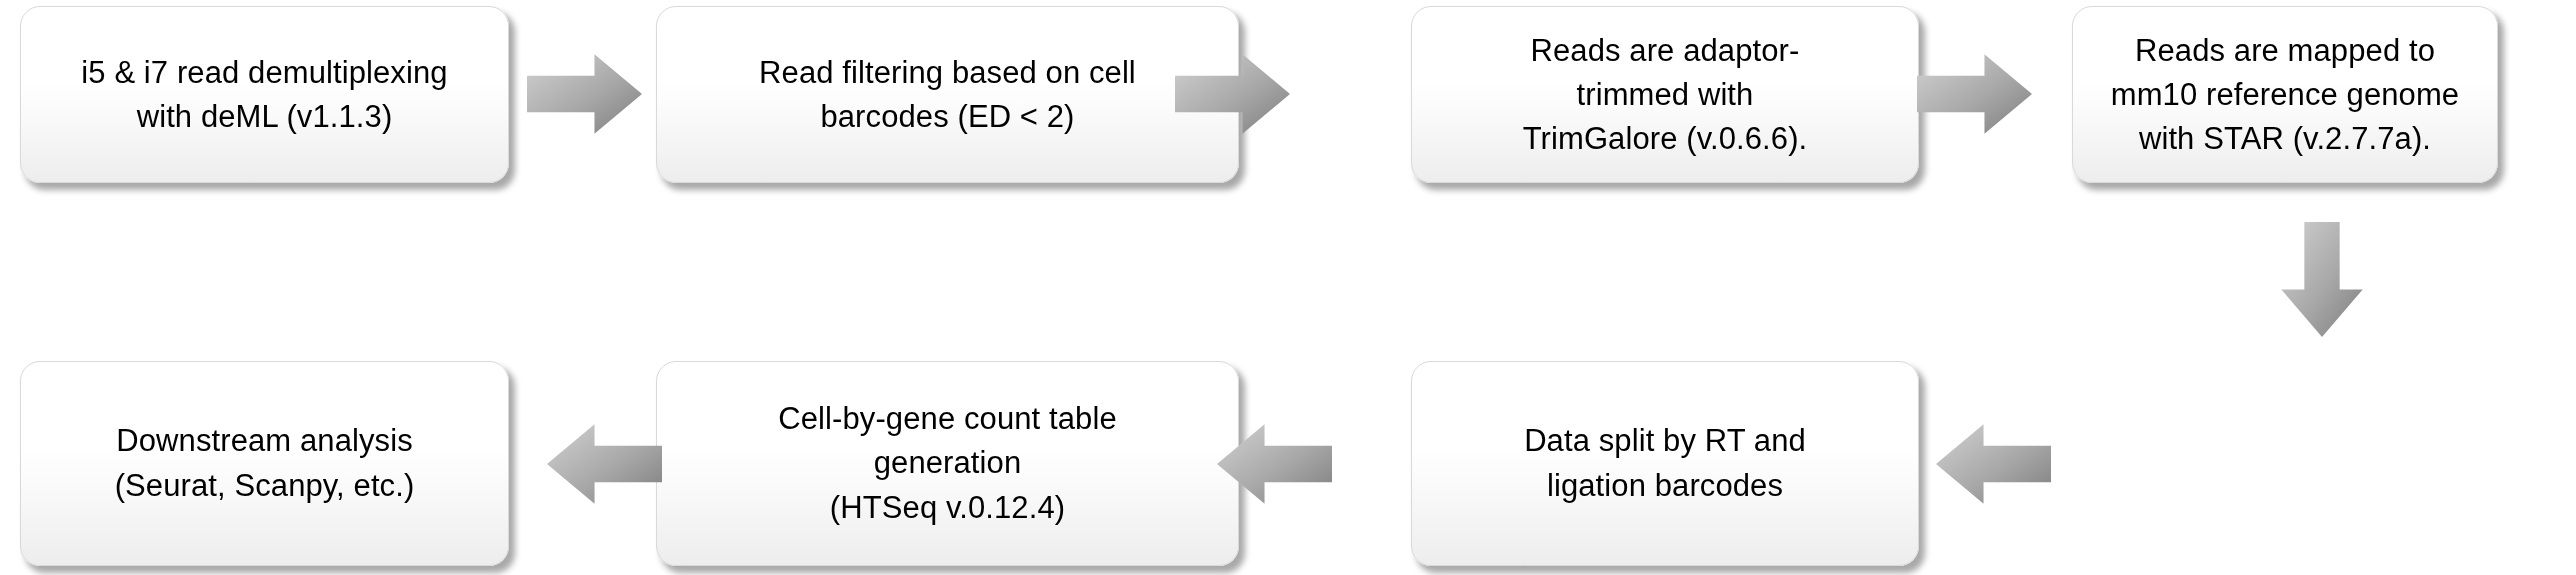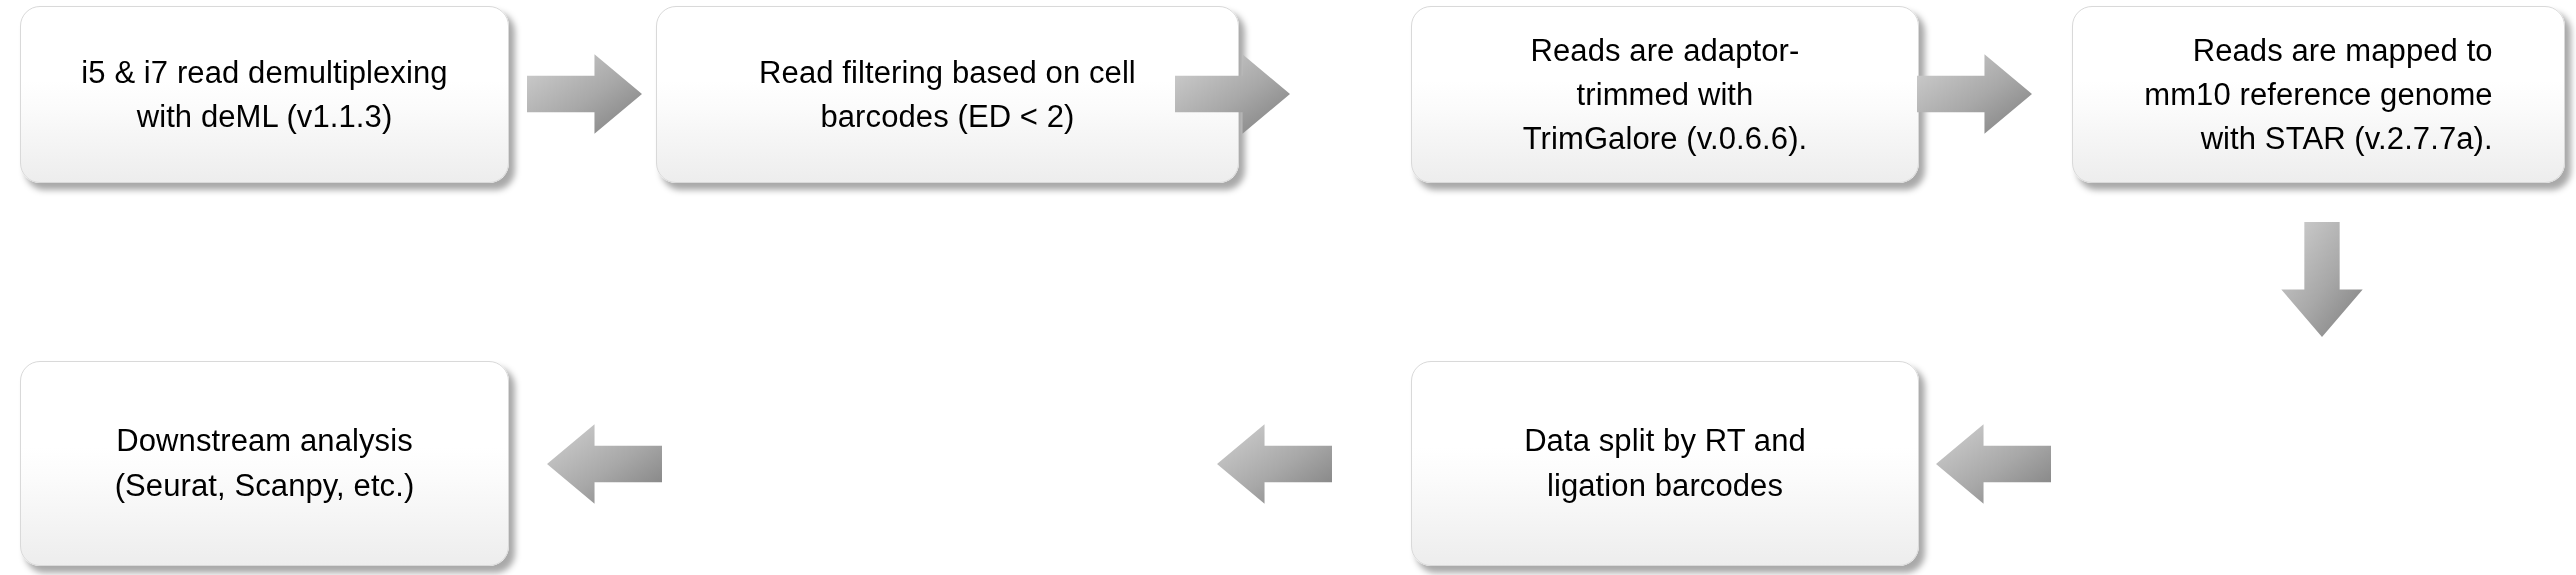--- a/index.html
+++ b/index.html
@@ -41,21 +41,21 @@
   }
 
   
   .r1 { top: 6.1px; height: 177px; }
   
   .r2 { top: 361px; height: 205px; }
 
   .c1 { left: 20px;    width: 489px; }
   .c2 { left: 656px;  width: 583px; }
   .c3 { left: 1411px; width: 508px; }
-  .c4 { left: 2072px; width: 493px; text-align: right; }
+  .c4 { left: 2072px; width: 426px; }
 
   
   .arrow {
     position: absolute;
   }
   .arrow svg { display: block; width: 100%; height: 100%; }
 
   .arrow-right-1 { left: 527px;  top: 52px;  width: 115px; height: 84px; }
   .arrow-right-2 { left: 1175px; top: 52px;  width: 115px; height: 84px; }
   .arrow-right-3 { left: 1917px; top: 52px;  width: 115px; height: 84px; }
@@ -89,20 +89,25 @@
     <span class="node-text">Reads are mapped to
 mm10 reference genome
 with STAR (v.2.7.7a).</span>
   </div>
 
   <div class="node r2 c1">
     <span class="node-text">Downstream analysis
 (Seurat, Scanpy, etc.)</span>
   </div>
 
+  <div class="node r2 c2">
+    <span class="node-text">Cell-by-gene count table
+generation
+(HTSeq v.0.12.4)</span>
+  </div>
 
   <div class="node r2 c3">
     <span class="node-text">Data split by RT and
 ligation barcodes</span>
   </div>
 
 
   <div class="arrow arrow-right-1">
     <svg viewBox="0 0 150 110" preserveAspectRatio="none" aria-hidden="true">
       <defs>

